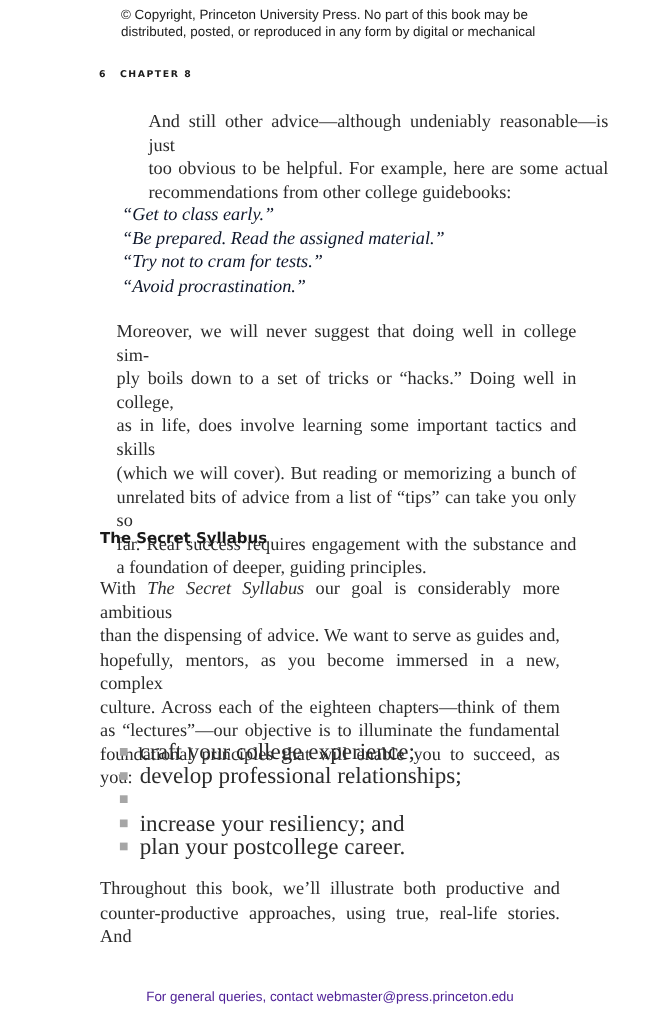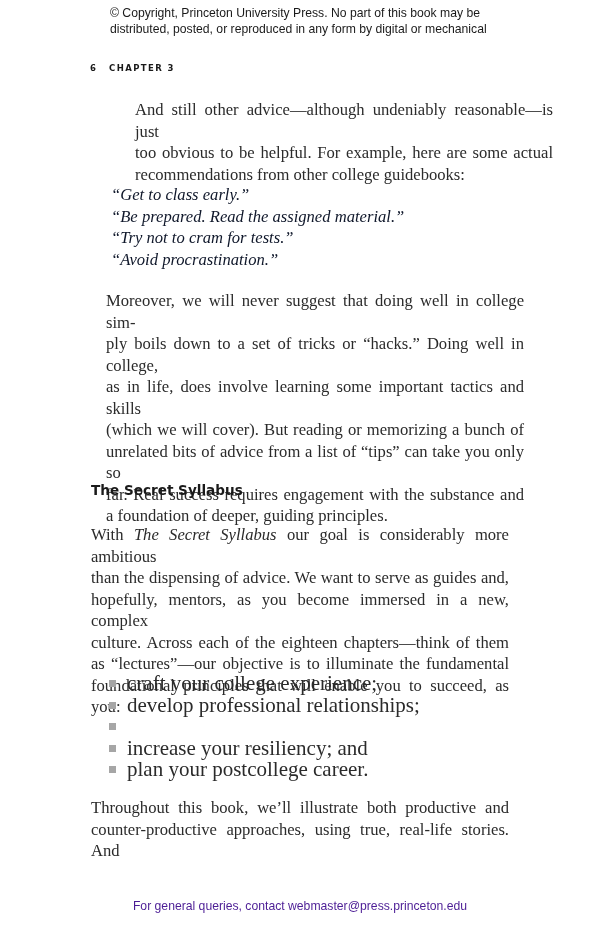--- a/index.html
+++ b/index.html
@@ -44,21 +44,21 @@
 </style>
 </head>
 <body>
 
 <div class="copyright">
   <div>© Copyright, Princeton University Press. No part of this book may be</div>
   <div>distributed, posted, or reproduced in any form by digital or mechanical</div>
 </div>
 
 <div class="running-head">
-  <span class="pg">6</span><span>CHAPTER 3</span>
+  <span class="pg">6</span><span>CHAPTER 8</span>
 </div>
 
 <div class="body-text p1">
   <span class="line">And still other advice—although undeniably reasonable—is just</span>
   <span class="line">too obvious to be helpful. For example, here are some actual</span>
   <span class="line last">recommendations from other college guidebooks:</span>
 </div>
 
 <div class="quotes">
   <div>“Get to class early.”</div>

